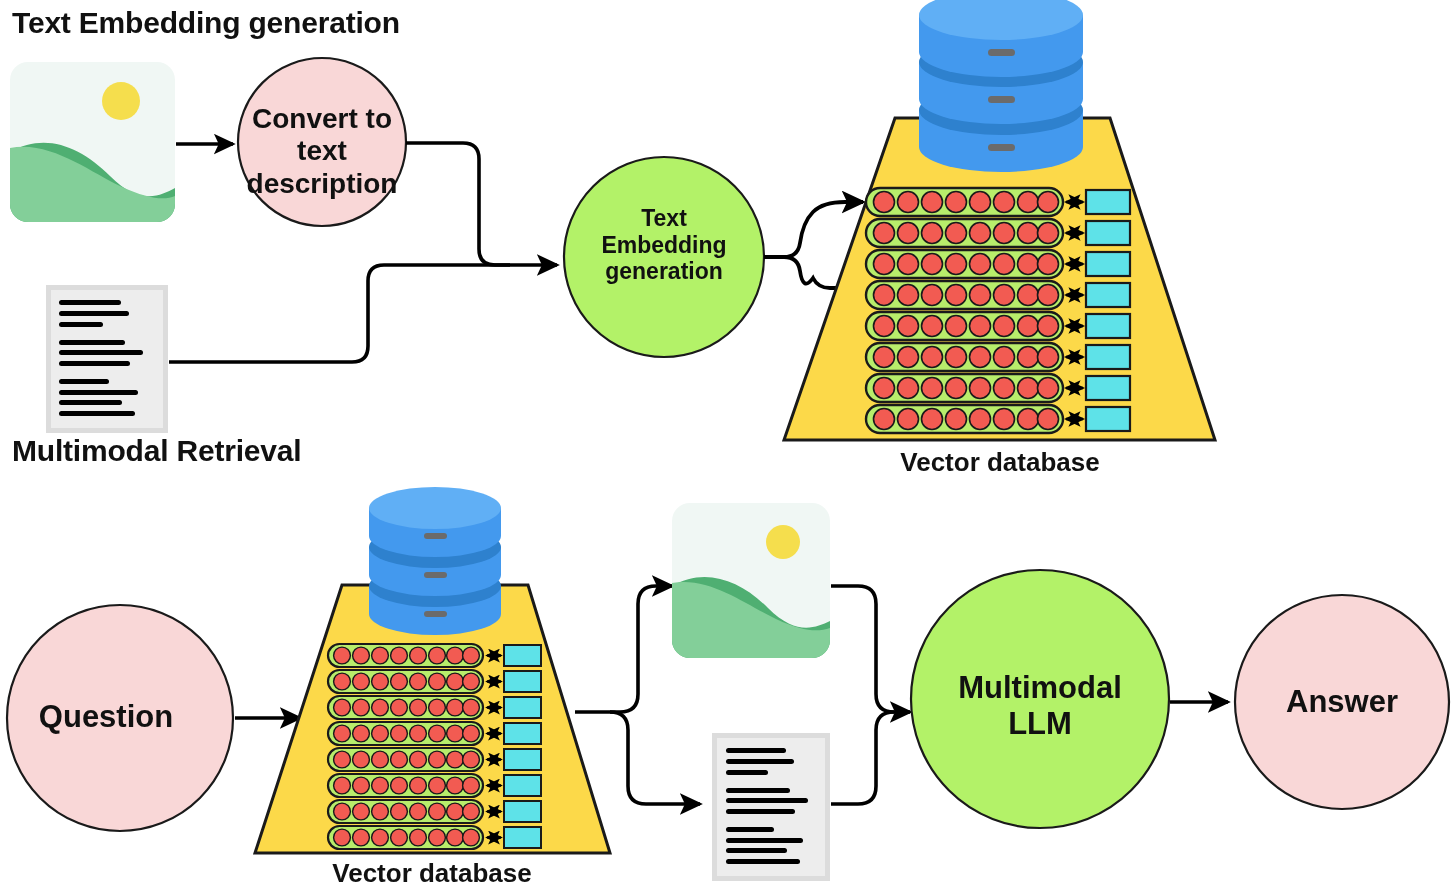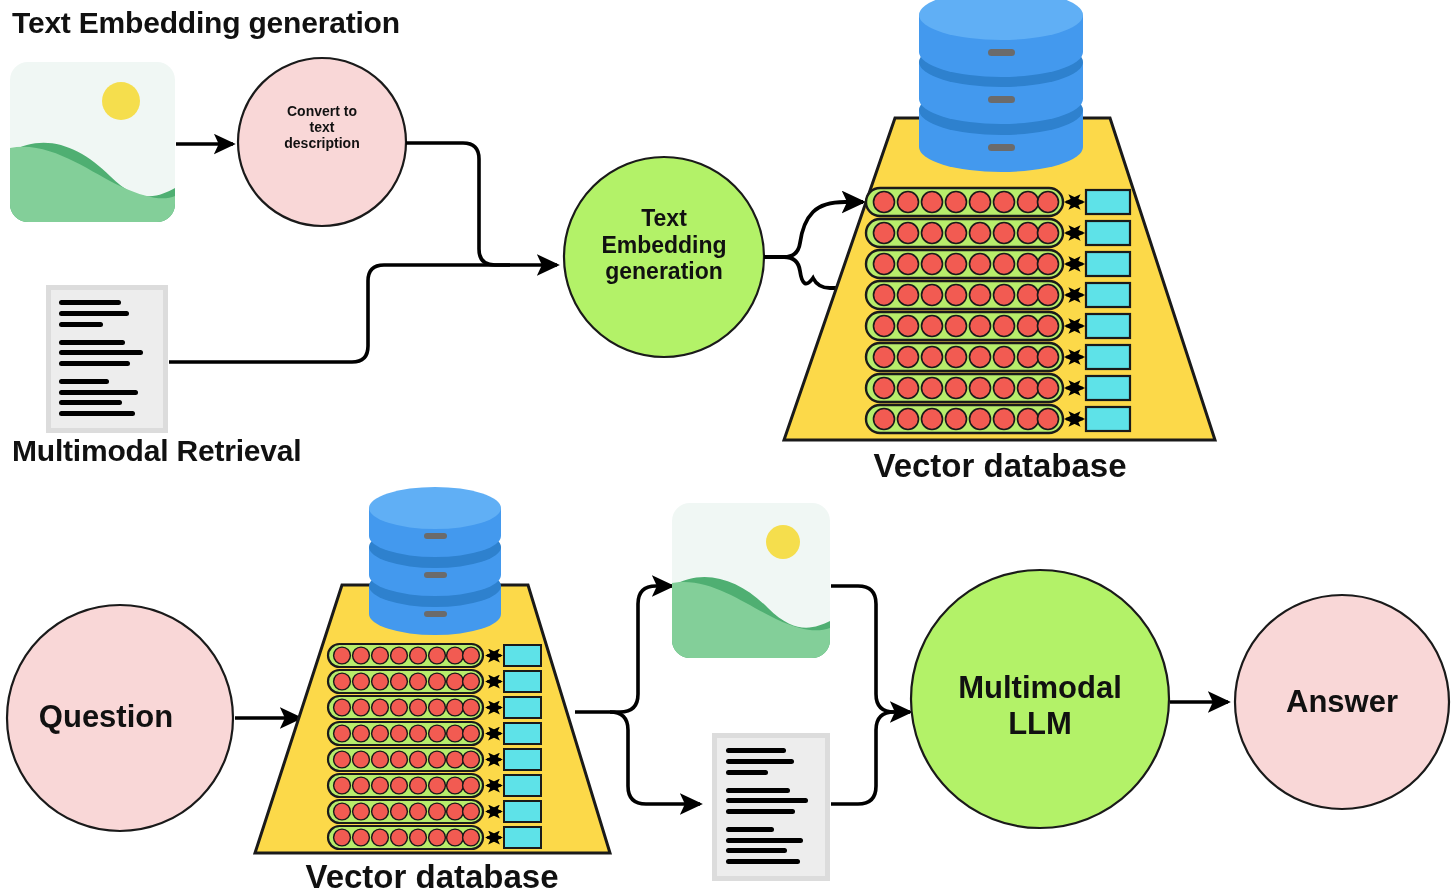--- a/index.html
+++ b/index.html
@@ -48,21 +48,21 @@
     color: #111111;
     pointer-events: none;
     line-height: 1.16;
     white-space: pre-line;
   }
   .db-caption {
     position: absolute;
     text-align: center;
     font-family: "Liberation Sans", sans-serif;
     font-weight: bold;
-    font-size: 33px;
+    font-size: 26px;
     color: #111111;
     white-space: nowrap;
   }
 </style>
 </head>
 <body>
 
 <div id="stage">
 
   <svg class="layer" viewBox="0 0 1456 895">
@@ -431,21 +431,21 @@
 
     <path d="M1170 702 L1228 702" stroke="#000" stroke-width="3.6" fill="none" marker-end="url(#arrowhead)"></path>
 
     <circle cx="1342" cy="702" r="107" fill="#F9D7D7" stroke="#1A1A1A" stroke-width="2.2"></circle>
   </svg>
 
   <div class="section-title" id="title-top">Text Embedding generation</div>
 
   <div class="section-title" id="title-bottom">Multimodal Retrieval</div>
 
-  <div class="node-label" style="left:238px; top:103px; width:168px; font-size:14px;">Convert to
+  <div class="node-label" style="left:238px; top:103px; width:168px; font-size:28px;">Convert to
 text
 description</div>
 
   <div class="node-label" style="left:564px; top:205px; width:200px; font-size:23px;">Text
 Embedding
 generation</div>
 
   <div class="db-caption" style="left:865px; top:447px; width:270px;">Vector database</div>
 
   <div class="node-label" style="left:10px; top:699px; width:192px; font-size:31px;">Question</div>

